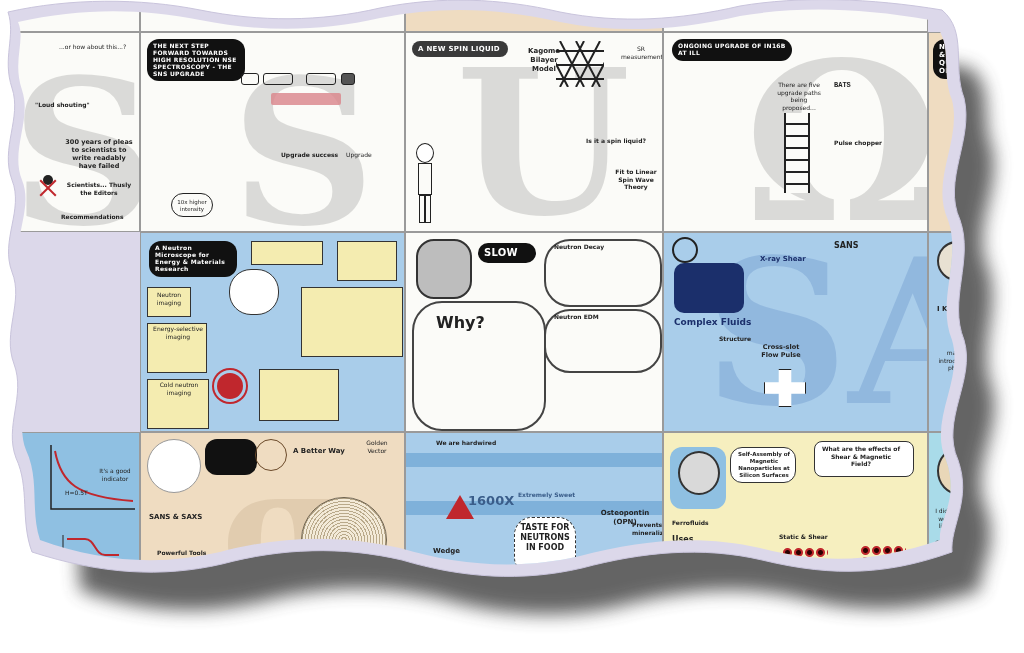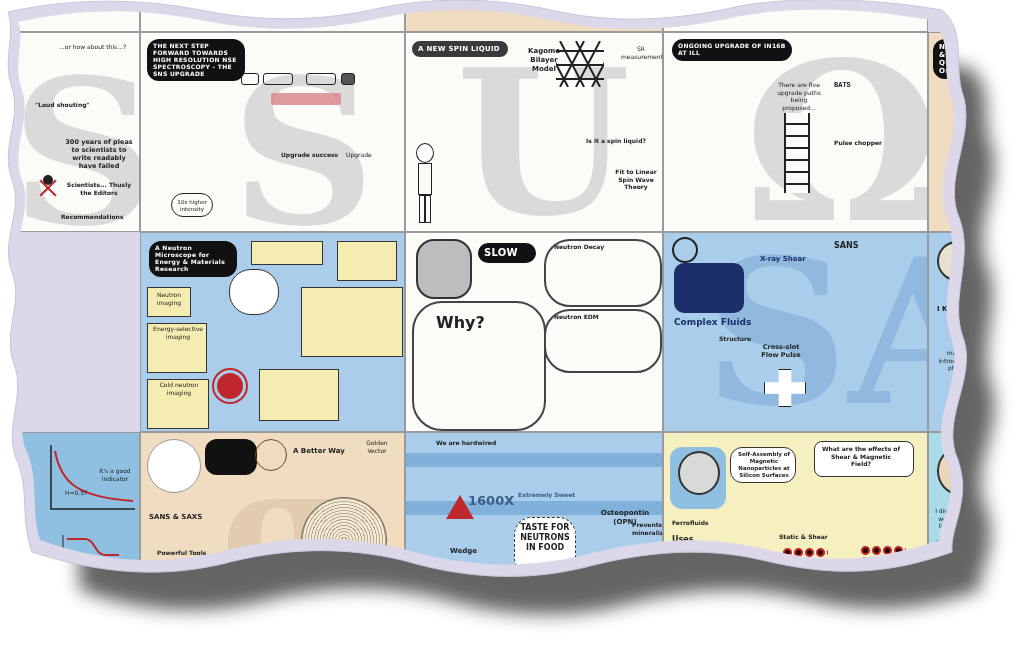--- a/index.html
+++ b/index.html
@@ -185,21 +185,21 @@
     <div class="tile" style="left:405px;top:432px;width:258px;height:180px;background:#a9cdea;">
       <div style="position:absolute;left:0;top:20px;width:258px;height:14px;background:#7fb1da;"></div>
       <div style="position:absolute;left:0;top:68px;width:258px;height:14px;background:#7fb1da;"></div>
       <div class="note" style="left:30px;top:6px;font-weight:bold;">We are hardwired</div>
       <div class="note" style="left:62px;top:60px;font-weight:bold;font-size:13px;color:#3a5d8a;">1600X</div>
       <div class="note" style="left:112px;top:58px;font-weight:bold;color:#3a5d8a;">Extremely Sweet</div>
       <div style="position:absolute;left:108px;top:84px;width:60px;height:56px;background:#fff;border:1.5px dashed #333;border-radius:18px;"></div>
       <div class="note" style="left:114px;top:90px;width:50px;font-weight:bold;font-size:8px;text-transform:uppercase;">Taste for Neutrons in Food</div>
       <div class="note" style="left:182px;top:76px;font-weight:bold;font-size:7px;">Osteopontin (OPN)</div>
       <div class="note" style="left:226px;top:88px;width:30px;font-weight:bold;">Prevents mineralization</div>
-      <div class="note" style="left:44px;top:114px;font-weight:bold;font-size:7px;">Wedge</div>
+      <div class="note" style="left:27px;top:114px;font-weight:bold;font-size:7px;">Wedge</div>
       <div class="note" style="left:8px;top:148px;font-weight:bold;font-size:7px;">Neutrons</div>
       <div style="position:absolute;left:40px;top:62px;width:0;height:0;border-left:14px solid transparent;border-right:14px solid transparent;border-bottom:24px solid #c0272d;"></div>
     </div>
 
     <div class="tile" style="left:663px;top:432px;width:265px;height:180px;background:#f6efbf;">
       <div style="position:absolute;left:6px;top:14px;width:56px;height:62px;background:#8fc0e2;border-radius:12px;"></div>
       <div class="face" style="left:14px;top:18px;width:38px;height:40px;background:#d9d9d9;"></div>
       <div style="position:absolute;left:66px;top:14px;width:64px;height:34px;background:#fff;border:1.5px solid #333;border-radius:12px;"></div>
       <div class="note" style="left:72px;top:18px;width:56px;font-weight:bold;font-size:5.5px;">Self-Assembly of Magnetic Nanoparticles at Silicon Surfaces</div>
       <div style="position:absolute;left:150px;top:8px;width:98px;height:34px;background:#fff;border:1.5px solid #333;border-radius:8px;"></div>

